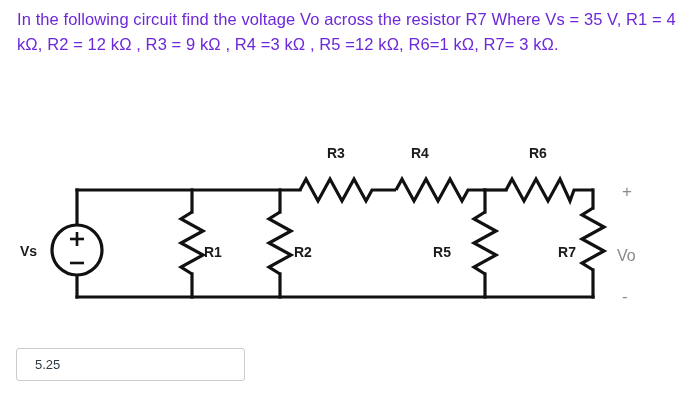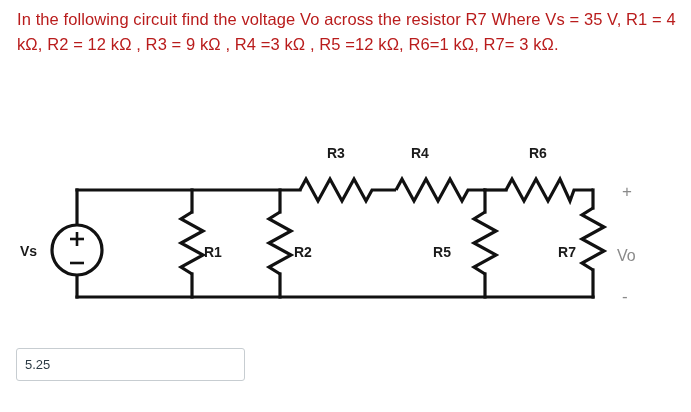--- a/index.html
+++ b/index.html
@@ -16,21 +16,21 @@
   }
 
   
   #question-text {
     position: absolute;
     left: 17px;
     top: 7px;
     width: 660px;
     font-size: 16.5px;
     line-height: 25px;
-    color: #b91c1c;
+    color: #6d28d9;
     letter-spacing: 0.1px;
   }
 
   
   #circuit-figure {
     position: absolute;
     left: 0px;
     top: 130px;
     width: 691px;
     height: 190px;
@@ -87,21 +87,21 @@
     top: 348px;
     width: 229px;
     height: 33px;
     box-sizing: border-box;
     border: 1px solid #c7cdd1;
     border-radius: 3px;
     background: #ffffff;
     font-family: "Liberation Sans", sans-serif;
     font-size: 13px;
     color: #2d3b45;
-    padding: 0 8px;
+    padding: 0 18px;
     outline: none;
   }
 </style>
 </head>
 <body>
 
 <div id="question-text">In the following circuit find the voltage Vo across the resistor R7 Where Vs = 35 V,  R1 = 4 kΩ, R2 = 12 kΩ , R3 = 9 kΩ , R4 =3 kΩ , R5 =12 kΩ, R6=1 kΩ, R7= 3 kΩ.</div>
 
 <div id="circuit-figure">
   <svg id="circuit-svg" width="691" height="190" viewBox="0 0 691 190" xmlns="http://www.w3.org/2000/svg">

